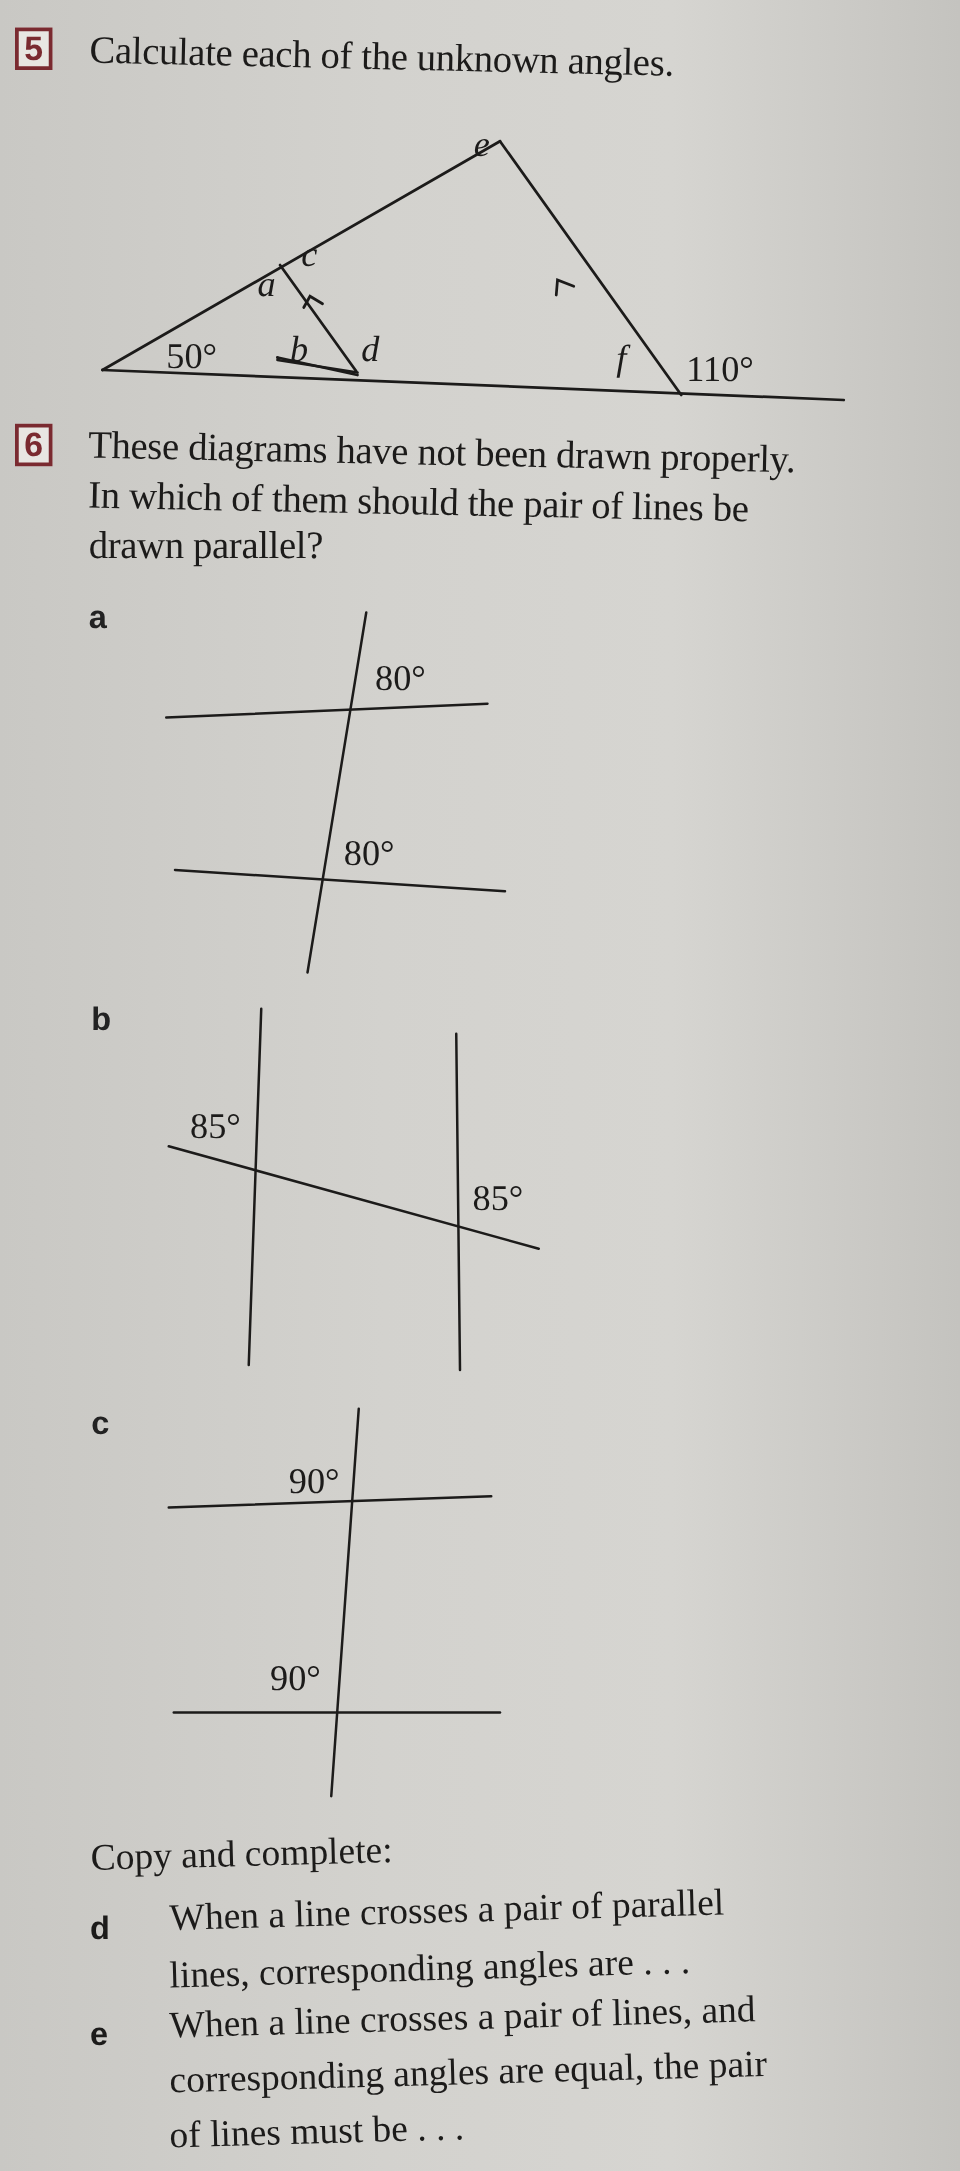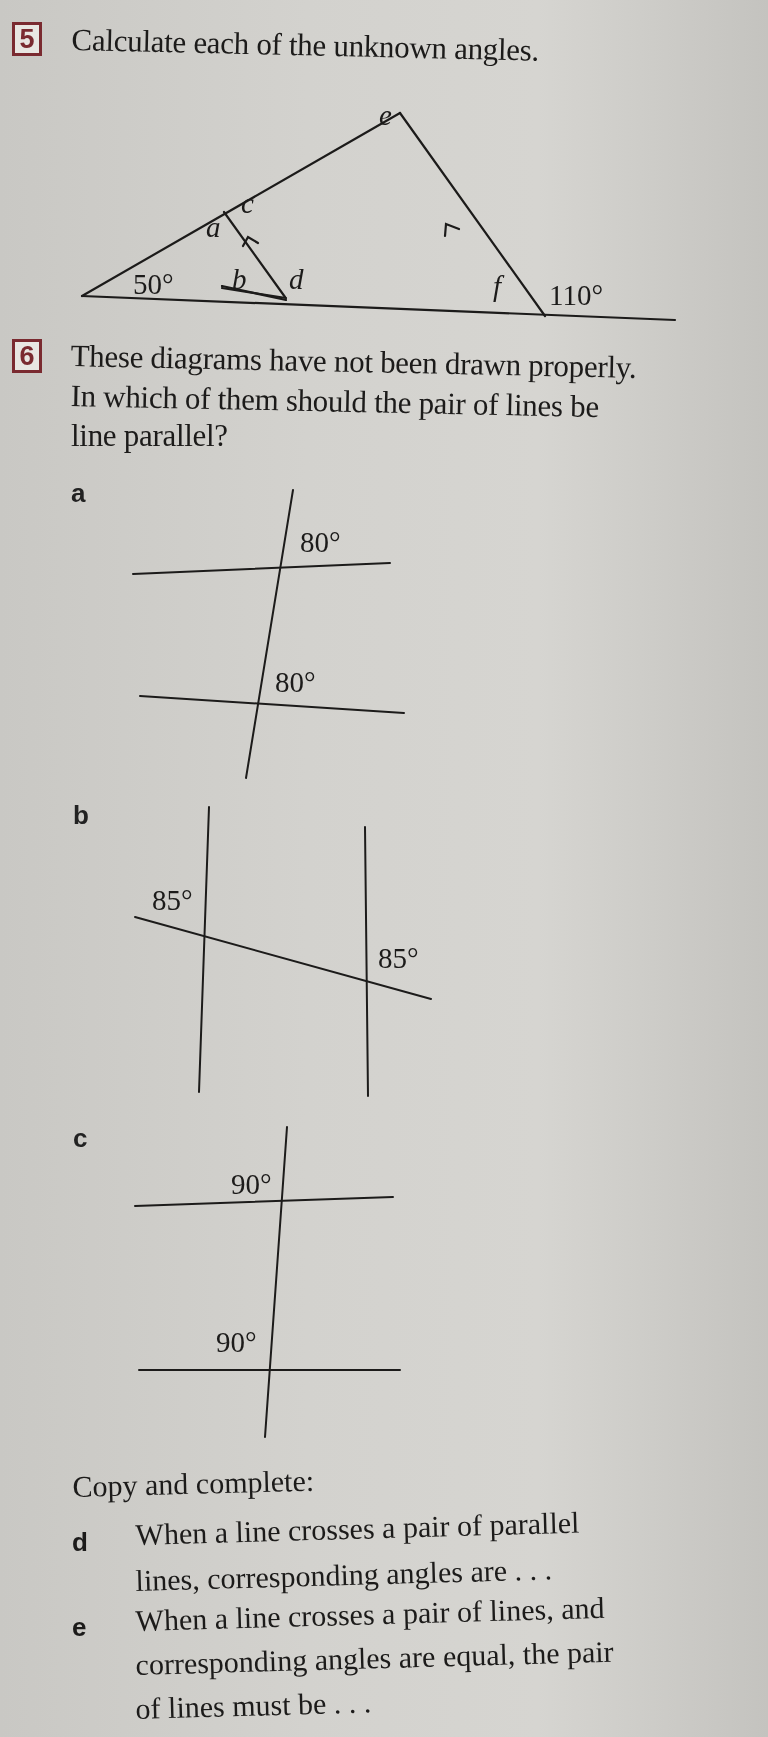--- a/index.html
+++ b/index.html
@@ -83,21 +83,21 @@
     <text x="133" y="294">50°</text>
     <text x="549" y="305">110°</text>
   </g>
 </svg>
 
 <div class="qnum" style="left:12px; top:339px;">
   <span>6</span>
 </div>
 <div class="qtext" style="left:71px; top:338px; transform: rotate(1.2deg); transform-origin: left top;">These diagrams have not been drawn properly.</div>
 <div class="qtext" style="left:71px; top:378px; transform: rotate(1.2deg); transform-origin: left top;">In which of them should the pair of lines be</div>
-<div class="qtext" style="left:71px; top:418px;">line parallel?</div>
+<div class="qtext" style="left:71px; top:418px;">drawn parallel?</div>
 
 <div class="label" style="left:71px; top:478px;">a</div>
 <svg width="768" height="800">
   <g stroke="#1c1b1a" stroke-width="2" fill="none" stroke-linecap="round">
     <line x1="293" y1="490" x2="246" y2="778"></line>
     <line x1="133" y1="574" x2="390" y2="563"></line>
     <line x1="140" y1="696" x2="404" y2="713"></line>
   </g>
   <text x="300" y="552" font-size="29">80°</text>
   <text x="275" y="692" font-size="29">80°</text>

